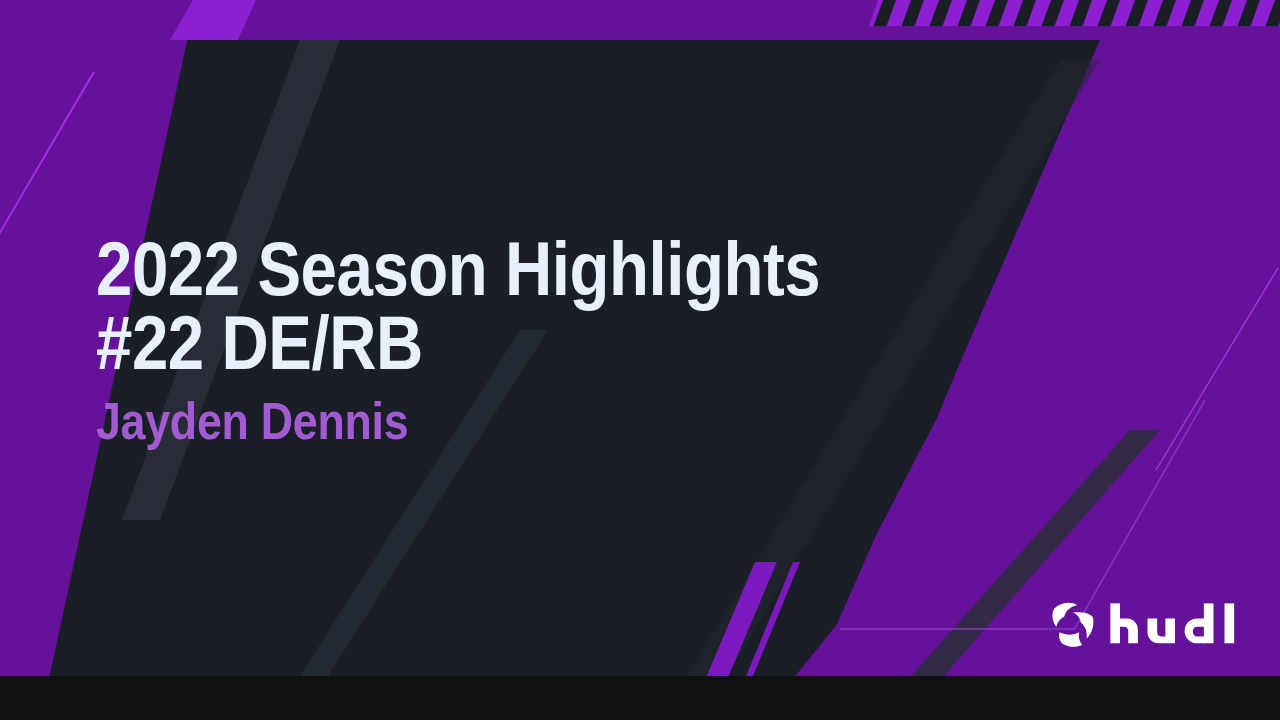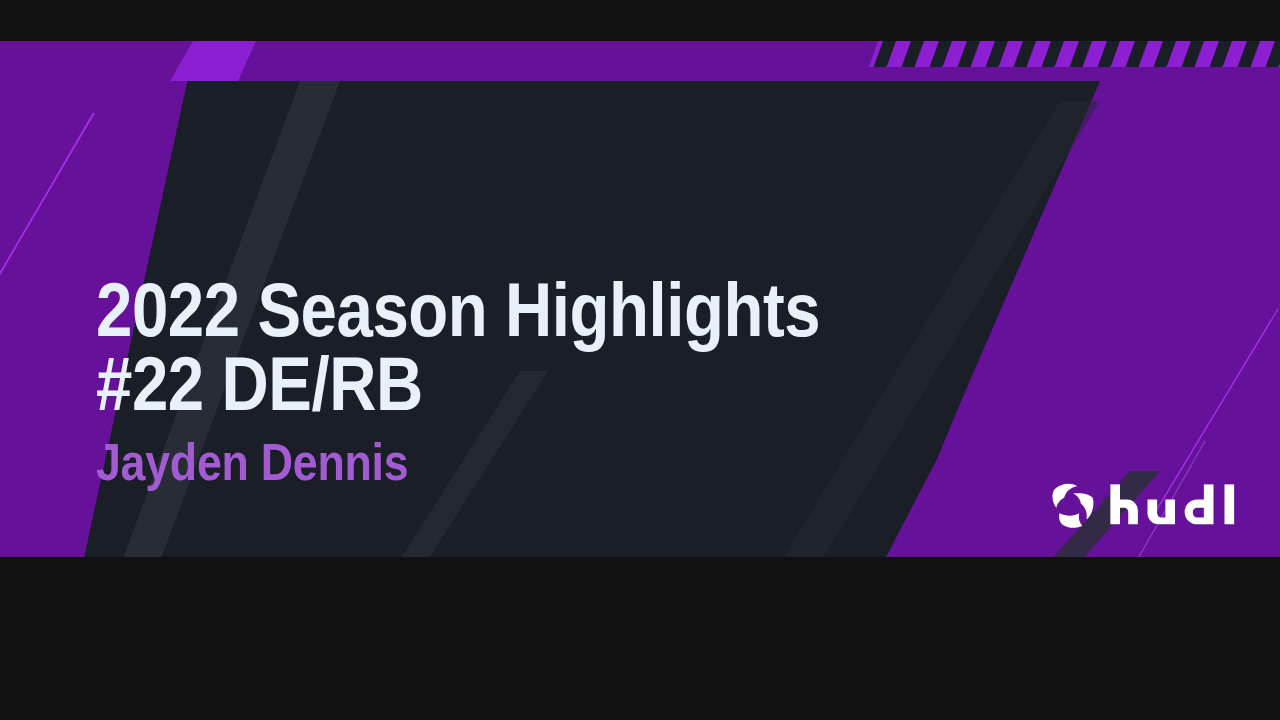--- a/index.html
+++ b/index.html
@@ -8,25 +8,24 @@
     padding: 0;
     background: #111;
   }
   body {
     font-family: "Liberation Sans", sans-serif;
   }
 
   #card {
     position: relative;
     width: 1280px;
-    height: 516px;
+    height: 676px;
     overflow: hidden;
     background: #661199;
     user-select: none;
-    margin-top: 41px;
   }
 
   #bg-svg {
     position: absolute;
     top: 0;
     left: 0;
     width: 1280px;
     height: 720px;
     display: block;
   }

